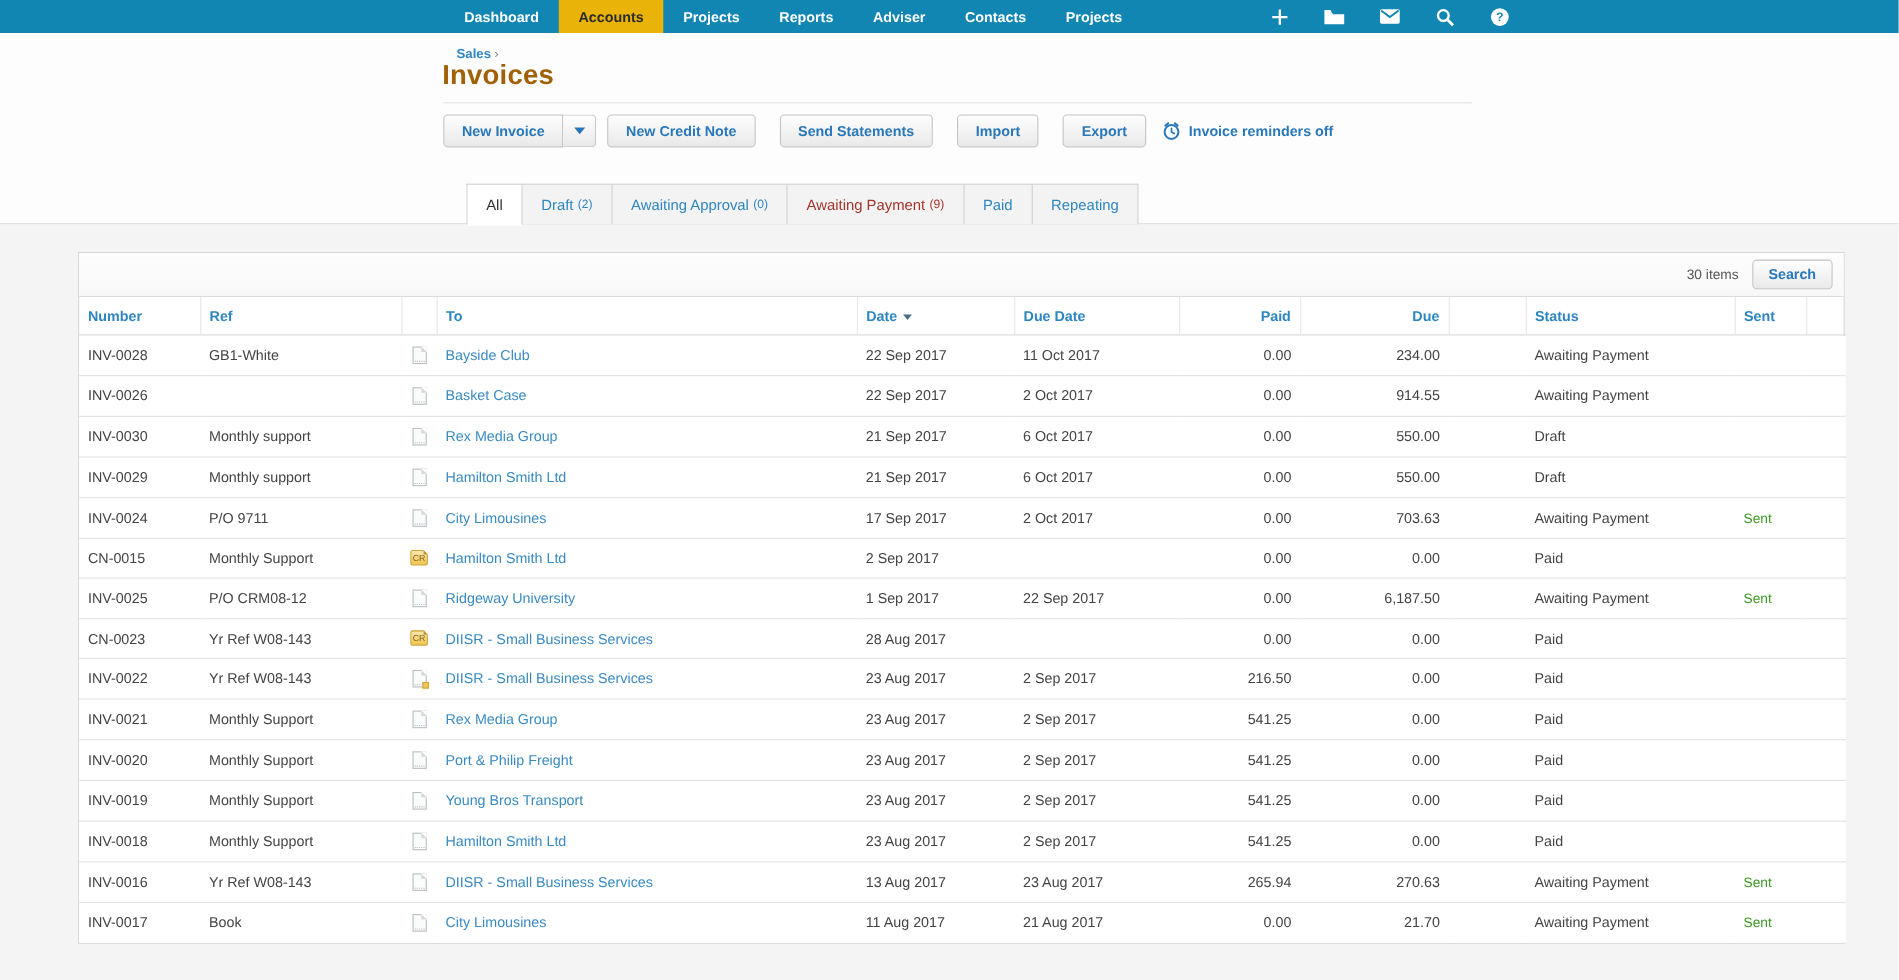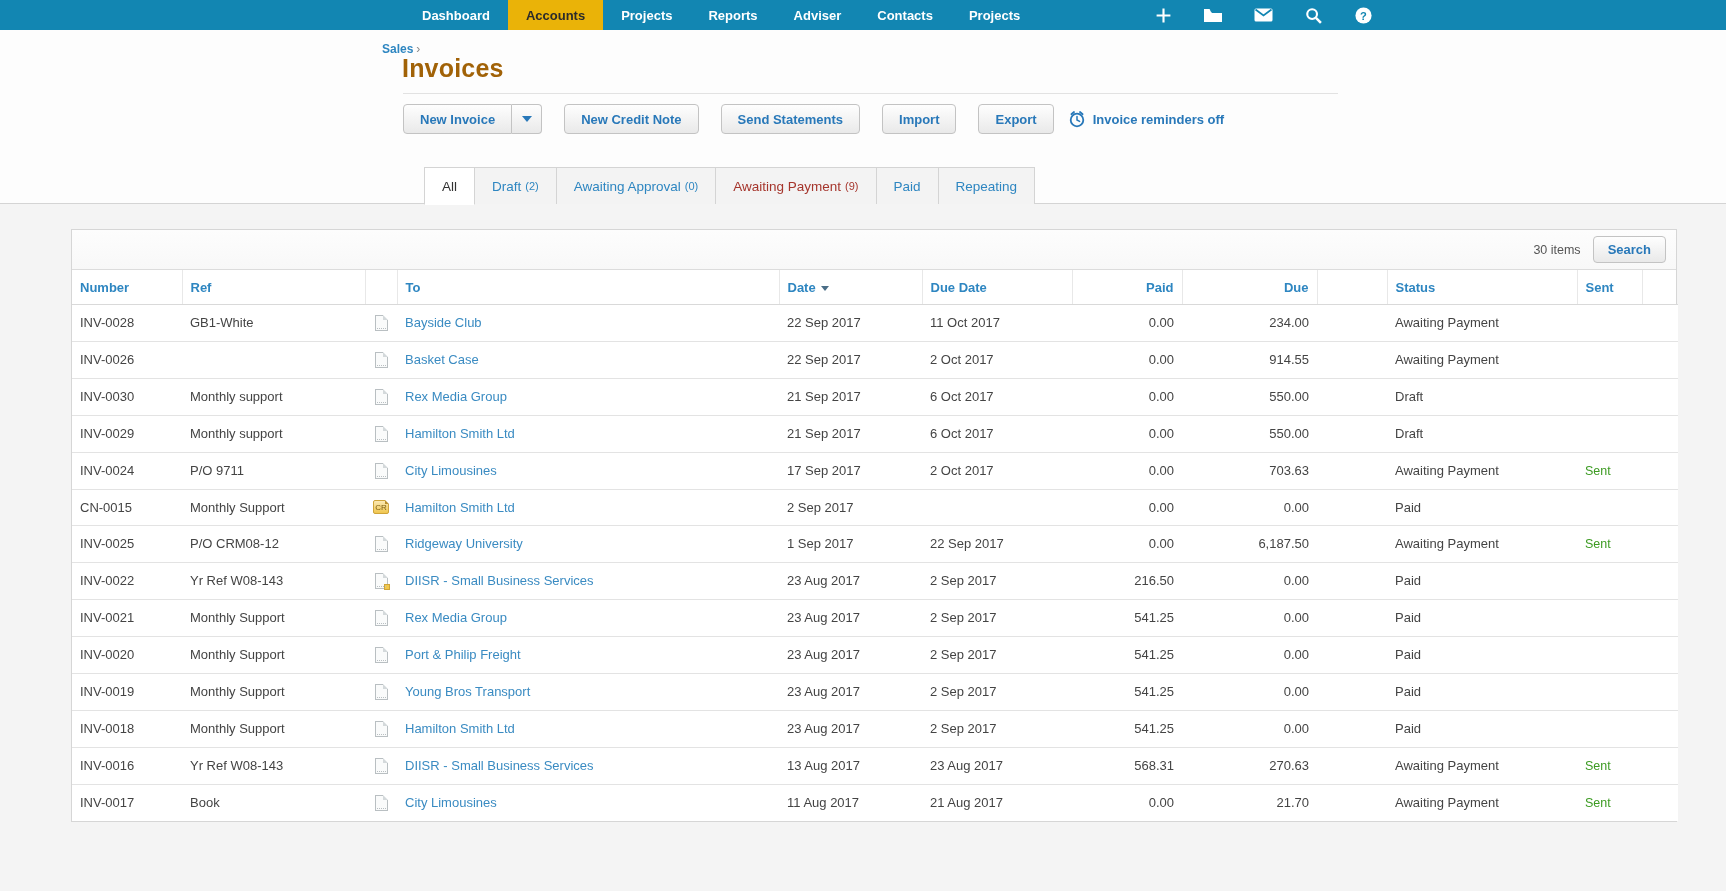--- a/index.html
+++ b/index.html
@@ -17,32 +17,32 @@
   .nav-item {
     padding:0 18px; display:flex; align-items:center;
     color:#fff; font-size:13px; font-weight:bold; cursor:pointer; white-space:nowrap;
   }
   .nav-item.active { background:#eab308; color:#2b2b2b; }
   .nav-icons { display:flex; align-items:center; margin-left:100px; }
   .nav-icon { width:50px; display:flex; justify-content:center; align-items:center; cursor:pointer; }
   .nav-icon svg { display:block; }
   
   .content-head { position:absolute; top:30px; left:0; width:1726px; height:174px; background:#fdfdfd; }
-  .breadcrumb { position:absolute; top:12px; left:382px; font-size:12px; font-weight:bold; color:#2e86c1; cursor:pointer; }
+  .breadcrumb { position:absolute; top:12px; left:415px; font-size:12px; font-weight:bold; color:#2e86c1; cursor:pointer; }
   .breadcrumb .crumb-arrow { color:#888; font-weight:normal; margin-left:3px; }
   .page-title { position:absolute; top:24px; left:402px; font-size:25px; font-weight:bold; color:#a16207; letter-spacing:0.2px; }
   .title-rule { position:absolute; top:63px; left:403px; width:935px; border-bottom:1px solid #e2e2e2; }
   
   .actions { position:absolute; top:74px; left:403px; display:flex; align-items:center; }
   .btn {
     height:30px; padding:0 16px; border:1px solid #c3c3c3; border-radius:4px;
     background:linear-gradient(#fefefe,#e9e9e9); color:#2878b9; font-size:13px; font-weight:bold;
     display:flex; align-items:center; cursor:pointer; white-space:nowrap;
   }
-  .btn-group { display:flex; margin-right:22px; }
+  .btn-group { display:flex; margin-right:10px; }
   .btn-group .btn-main { border-radius:4px 0 0 4px; }
   .btn-caret {
     width:30px; height:30px; border:1px solid #c3c3c3; border-left:none; border-radius:0 4px 4px 0;
     background:linear-gradient(#fefefe,#e9e9e9); display:flex; align-items:center; justify-content:center; cursor:pointer;
   }
   .caret-down { width:0; height:0; border-left:5px solid transparent; border-right:5px solid transparent; border-top:6px solid #2878b9; }
   .actions .gap { margin-right:22px; }
   .reminders { display:flex; align-items:center; margin-left:14px; color:#2878b9; font-size:13px; font-weight:bold; cursor:pointer; }
   .reminders svg { margin-right:7px; }
   
@@ -347,20 +347,36 @@
           <td>1 Sep 2017</td>
           <td>22 Sep 2017</td>
           <td class="r">0.00</td>
           <td class="r">6,187.50</td>
           <td></td>
           <td>Awaiting Payment</td>
           <td><span class="sent">Sent</span></td>
           <td></td>
         </tr>
         <tr>
+          <td>CN-0023</td>
+          <td>Yr Ref W08-143</td>
+          <td class="cell-icon">
+            <span class="icon-cr">CR</span>
+          </td>
+          <td><a>DIISR - Small Business Services</a></td>
+          <td>28 Aug 2017</td>
+          <td></td>
+          <td class="r">0.00</td>
+          <td class="r">0.00</td>
+          <td></td>
+          <td>Paid</td>
+          <td></td>
+          <td></td>
+        </tr>
+        <tr>
           <td>INV-0022</td>
           <td>Yr Ref W08-143</td>
           <td class="cell-icon">
             <span class="icon-doc icon-doc-credit">
               <span class="mini-cr"></span>
             </span>
           </td>
           <td><a>DIISR - Small Business Services</a></td>
           <td>23 Aug 2017</td>
           <td>2 Sep 2017</td>
@@ -437,21 +453,21 @@
         </tr>
         <tr>
           <td>INV-0016</td>
           <td>Yr Ref W08-143</td>
           <td class="cell-icon">
             <span class="icon-doc"></span>
           </td>
           <td><a>DIISR - Small Business Services</a></td>
           <td>13 Aug 2017</td>
           <td>23 Aug 2017</td>
-          <td class="r">568.31</td>
+          <td class="r">265.94</td>
           <td class="r">270.63</td>
           <td></td>
           <td>Awaiting Payment</td>
           <td><span class="sent">Sent</span></td>
           <td></td>
         </tr>
         <tr>
           <td>INV-0017</td>
           <td>Book</td>
           <td class="cell-icon">

